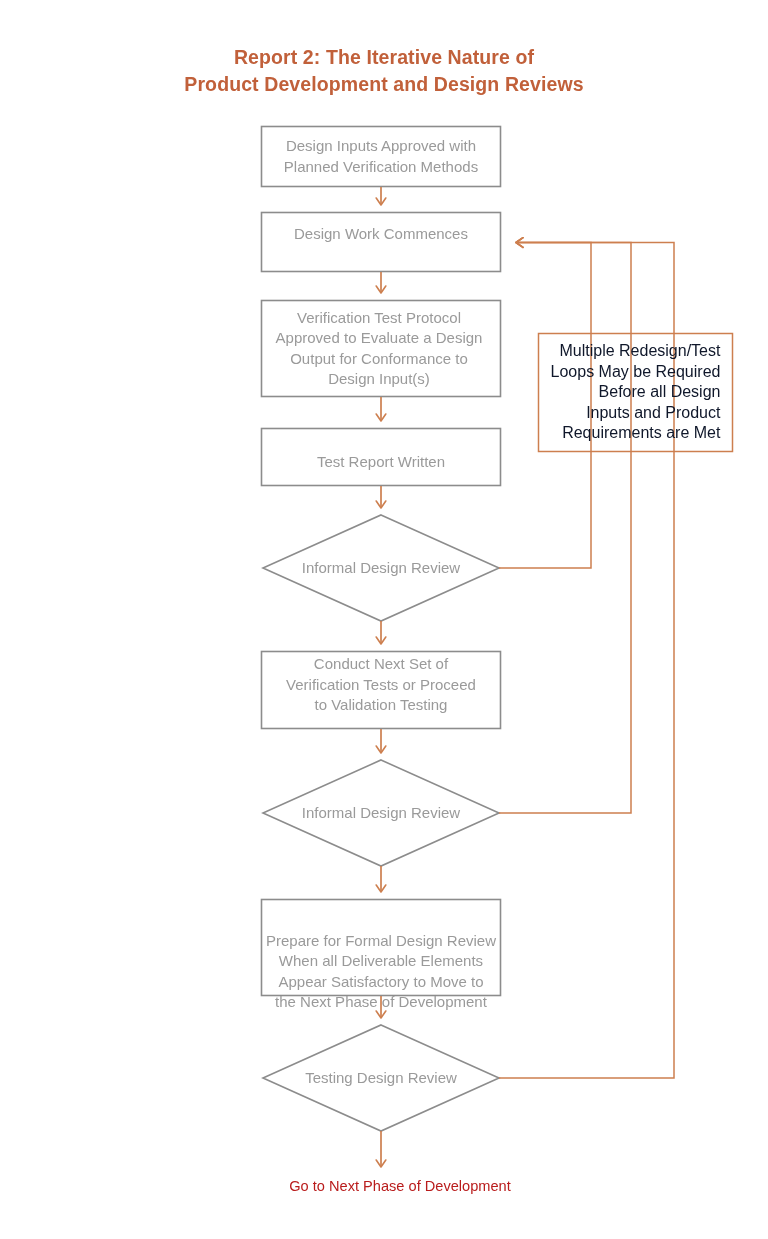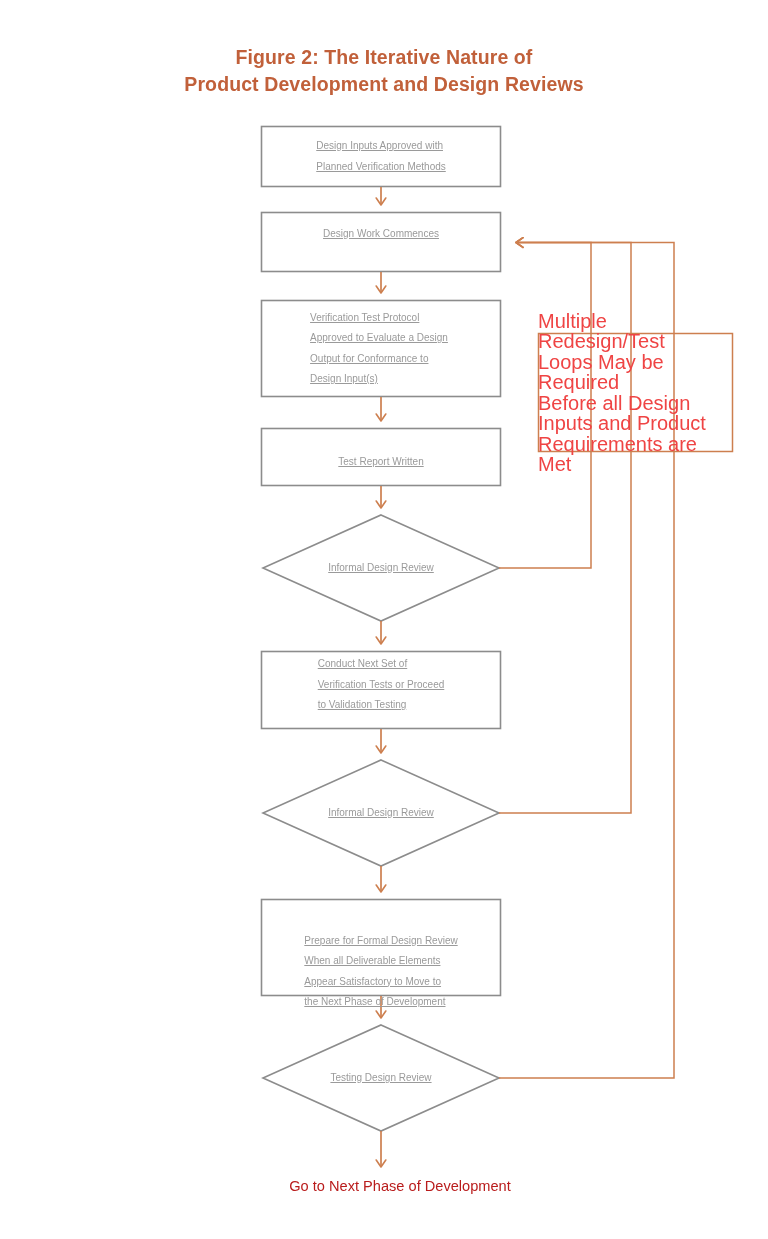--- a/index.html
+++ b/index.html
@@ -37,35 +37,35 @@
     font-size: 19.5px;
     font-weight: bold;
     line-height: 27px;
     letter-spacing: 0.1px;
   }
   .node-label {
     position: absolute;
     display: flex;
     align-items: center;
     justify-content: center;
+    text-align: center;
     color: #9a9a9a;
-    font-size: 10px;
+    font-size: 15px;
     line-height: 20.5px;
     white-space: pre-line;
     pointer-events: none;
-    text-decoration: underline;
   }
   .note-label {
     position: absolute;
     display: flex;
     align-items: center;
     justify-content: center;
-    text-align: left;
-    color: #ef4444;
-    font-size: 20px;
+    text-align: right;
+    color: #0f172a;
+    font-size: 16px;
     line-height: 20.5px;
     white-space: pre-line;
     pointer-events: none;
   }
   .end-label {
     position: absolute;
     left: 16px;
     top: 1176px;
     width: 768px;
     text-align: center;
@@ -73,21 +73,21 @@
     font-size: 14.6px;
     line-height: 20px;
   }
 </style>
 </head>
 <body>
 
 <div id="figure-root">
 
   <div class="title-block">
-    <div>Figure 2: The Iterative Nature of</div>
+    <div>Report 2: The Iterative Nature of</div>
     <div>Product Development and Design Reviews</div>
   </div>
 
   <svg id="flow-svg" viewBox="0 0 768 1239">
     <defs>
       <marker id="chev" markerWidth="12" markerHeight="12" refX="9" refY="6" orient="auto" markerUnits="userSpaceOnUse">
         <path d="M 2,1.2 L 9,6 L 2,10.8" fill="none" stroke="#cd7f4f" stroke-width="1.6" stroke-linecap="round" stroke-linejoin="round"></path>
       </marker>
     </defs>
 

